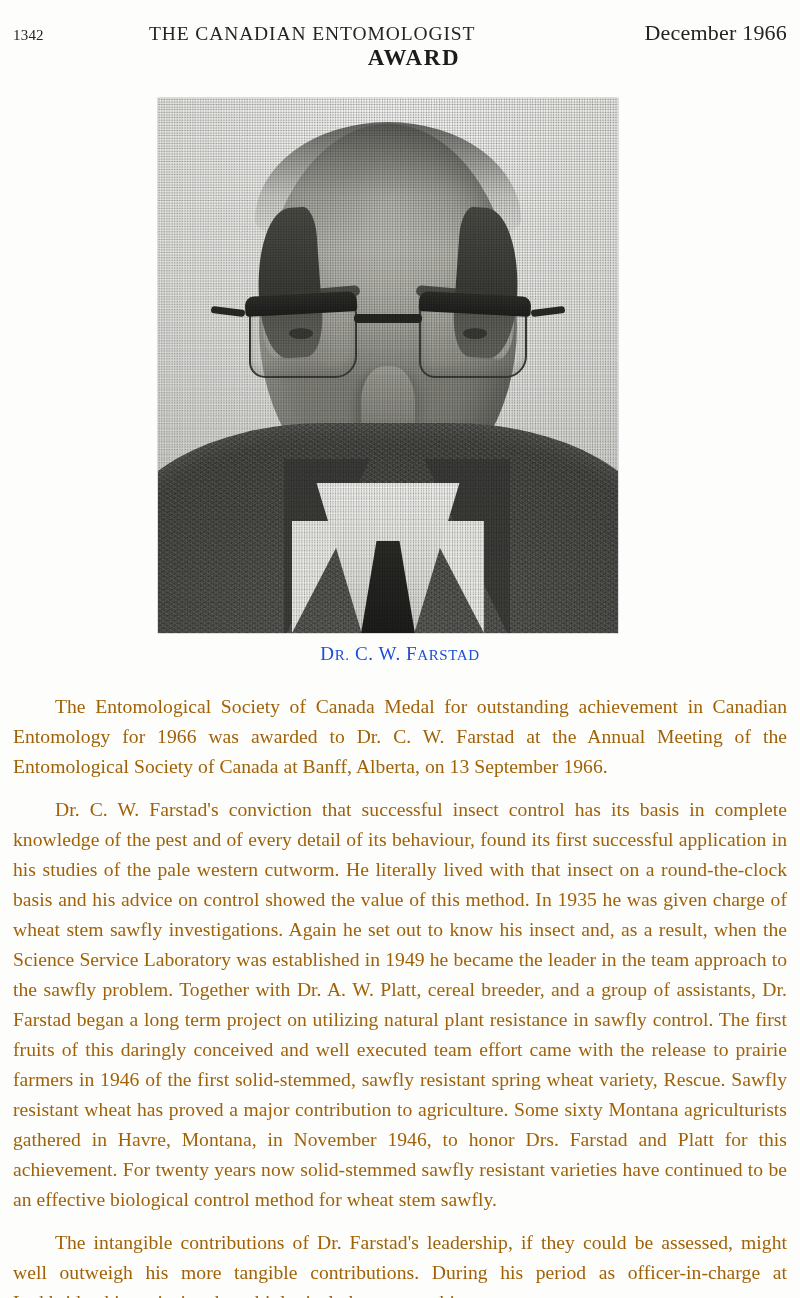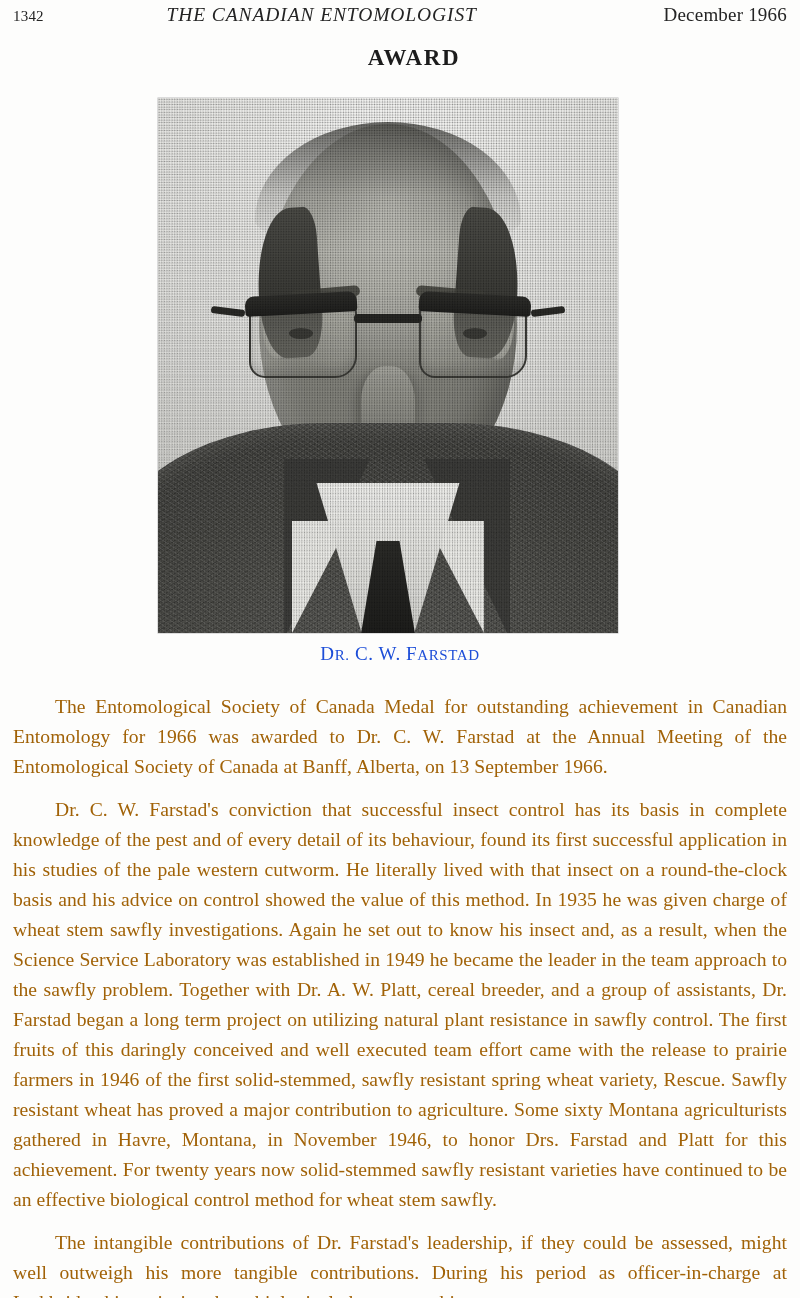--- a/index.html
+++ b/index.html
@@ -14,41 +14,40 @@
     background: #fdfdfc;
     overflow: hidden;
     font-family: "Liberation Serif", "DejaVu Serif", serif;
     color: #1a1a1a;
   }
 
   
   .running-head {
     position: absolute;
     left: 13px;
-    top: 4px;
+    top: 20px;
     width: 774px;
     height: 24px;
     display: flex;
     align-items: baseline;
     justify-content: space-between;
     color: #242424;
   }
   .folio {
     font-size: 15px;
     letter-spacing: 0.2px;
   }
   .journal-title {
     font-size: 19.5px;
     letter-spacing: 0.9px;
     position: relative;
     left: -22px;
-    font-style: italic;
   }
   .issue-date {
-    font-size: 19px;
+    font-size: 22px;
     letter-spacing: 0.2px;
     margin-left: 20px;
   }
 
   
   .article-title {
     position: absolute;
     top: 45px;
     left: 0;
     width: 800px;

